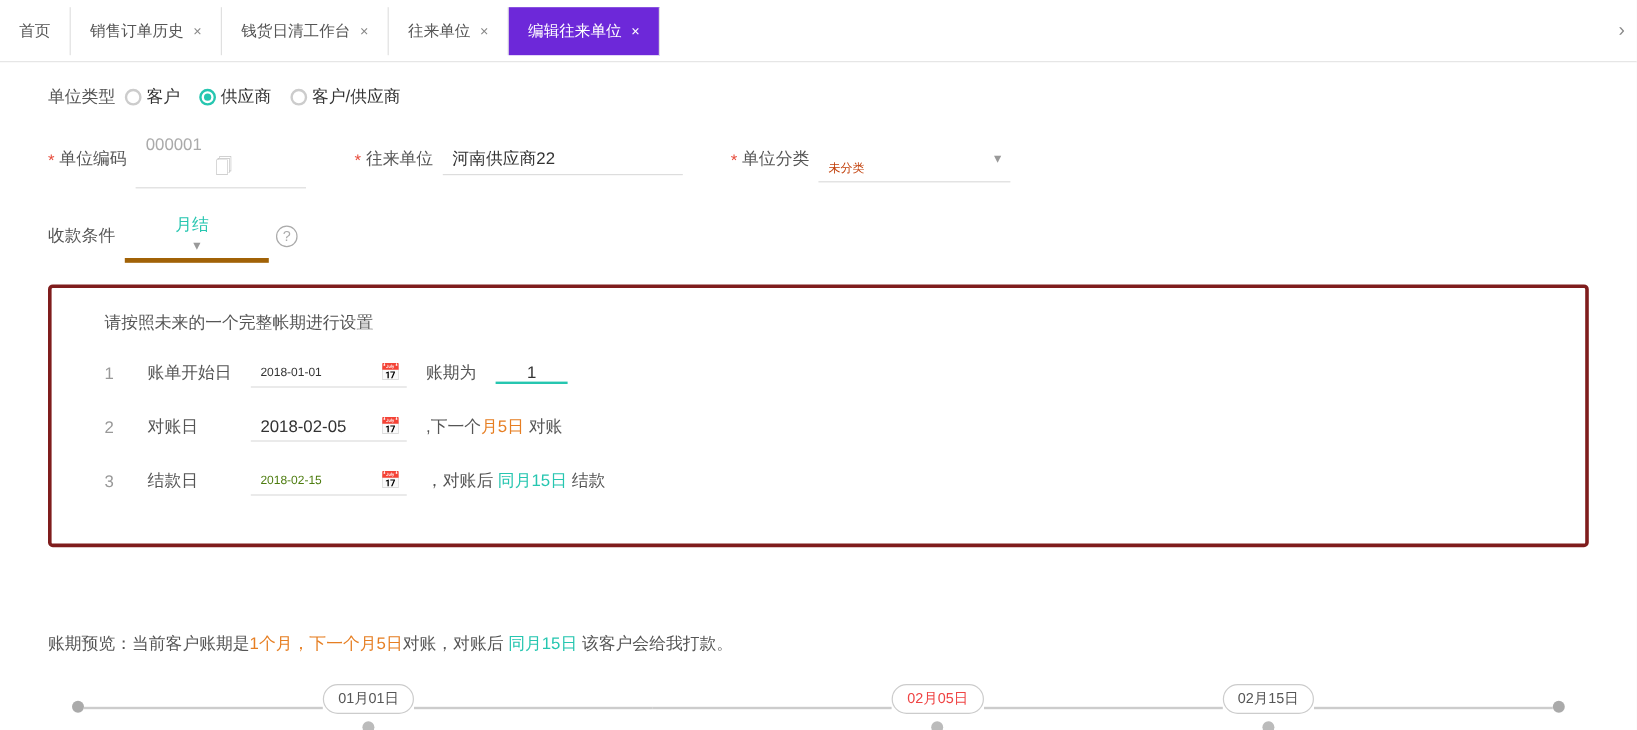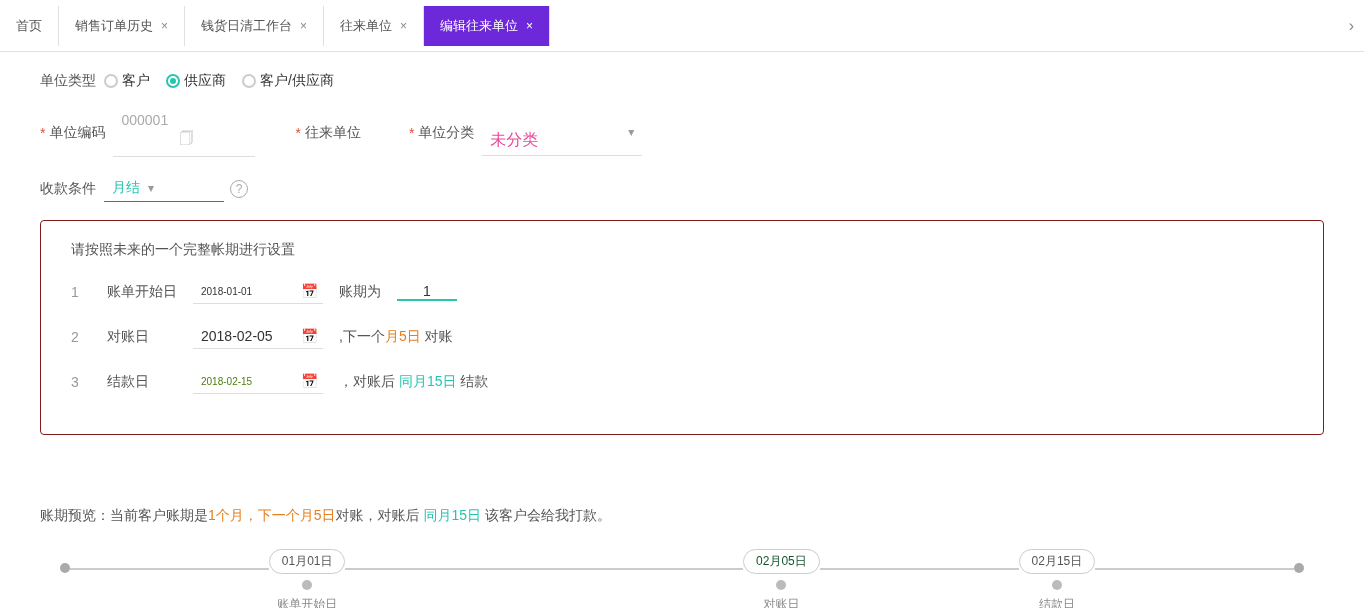--- a/index.html
+++ b/index.html
@@ -117,68 +117,69 @@
     .input-icon {
       color: #aaa;
       font-size: 14px;
       cursor: pointer;
     }
 
     
     .dropdown-field {
       display: flex;
       align-items: center;
-      border-bottom: 1px solid #a16207;
+      border-bottom: 4px solid #a16207;
       padding: 4px 8px;
       min-width: 120px;
       cursor: pointer;
+      flex-direction: column;
     }
     .dropdown-value {
       color: #26c6b0;
       margin-right: 8px;
       font-size: 14px;
     }
     .dropdown-arrow {
       color: #999;
       font-size: 12px;
     }
     .dropdown-plain {
       display: flex;
       align-items: center;
       border-bottom: 1px solid #ddd;
       padding: 4px 8px;
       min-width: 160px;
       cursor: pointer;
     }
     .dropdown-plain .dv {
       flex: 1;
-      font-size: 16px;
-      color: #ec4899;
+      font-size: 10px;
+      color: #c2410c;
       margin-top: 16px;
     }
 
     .help-icon {
       width: 18px;
       height: 18px;
       border-radius: 50%;
       border: 1px solid #aaa;
       display: inline-flex;
       align-items: center;
       justify-content: center;
       font-size: 12px;
       color: #aaa;
       cursor: pointer;
       margin-left: 6px;
     }
 
     
     .period-box {
-      border: 1px solid #7f1d1d;
+      border: 3px solid #7f1d1d;
       border-radius: 4px;
-      padding: 20px 30px;
+      padding: 20px 44px;
       margin-bottom: 16px;
     }
     .period-title {
       font-size: 14px;
       color: #555;
       margin-bottom: 20px;
     }
     .period-row {
       display: flex;
       align-items: center;
@@ -310,20 +311,23 @@
       <span class="required-star">*</span>
       <span class="form-label">单位编码</span>
       <div class="input-with-icon">
         <input type="text" style="color: rgb(170, 170, 170);" value="000001">
         <span class="input-icon">🗍</span>
       </div>
     </div>
     <div class="form-group">
       <span class="required-star">*</span>
       <span class="form-label">往来单位</span>
+      <div style="border-bottom: 1px solid #ddd; padding: 4px 8px; min-width: 200px;">
+        <input type="text" style="border: none; outline: none; font-size: 14px; color: rgb(51, 51, 51); background: transparent; width: 180px;" value="河南供应商22">
+      </div>
     </div>
     <div class="form-group">
       <span class="required-star">*</span>
       <span class="form-label">单位分类</span>
       <div class="dropdown-plain">
         <span class="dv">未分类</span>
         <span class="dropdown-arrow">▾</span>
       </div>
     </div>
   </div>
@@ -399,21 +403,21 @@
         </div>
       </div>
 
       <div style="flex:1;height:2px;background:#ccc;margin-top:19px;"></div>
 
 
       <div style="flex:1;height:2px;background:#ccc;margin-top:19px;"></div>
 
       <div style="display:flex;flex-direction:column;align-items:center;">
         <div class="tl-node">
-          <div class="badge" style="border:1px solid #ccc;border-radius:20px;padding:3px 12px;font-size:12px;color:#14532d;background:#fff;white-space:nowrap;">02月05日</div>
+          <div class="badge" style="border:1px solid #ccc;border-radius:20px;padding:3px 12px;font-size:12px;color:#ef4444;background:#fff;white-space:nowrap;">02月05日</div>
           <div style="width:10px;height:10px;border-radius:50%;background:#bbb;margin-top:6px;"></div>
           <div style="font-size:12px;color:#888;margin-top:6px;">对账日</div>
         </div>
       </div>
 
       <div style="flex:1;height:2px;background:#ccc;margin-top:19px;"></div>
 
       <div style="display:flex;flex-direction:column;align-items:center;">
         <div class="tl-node">
           <div class="badge" style="border:1px solid #ccc;border-radius:20px;padding:3px 12px;font-size:12px;color:#555;background:#fff;white-space:nowrap;">02月15日</div>

